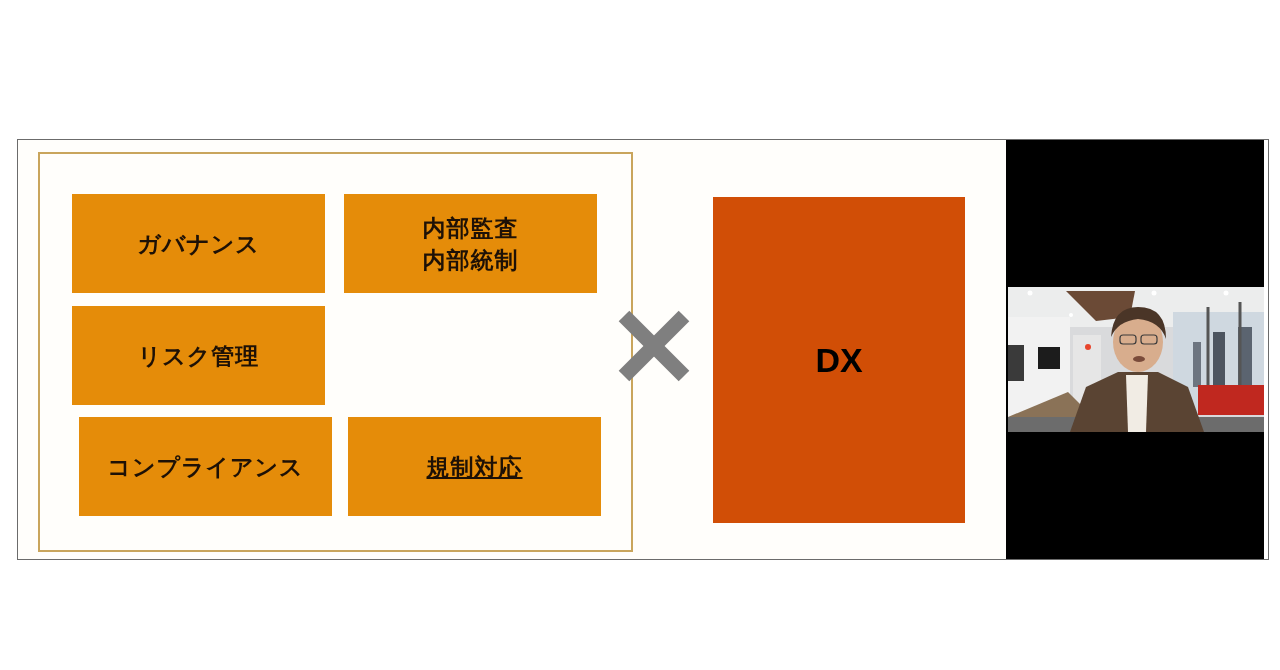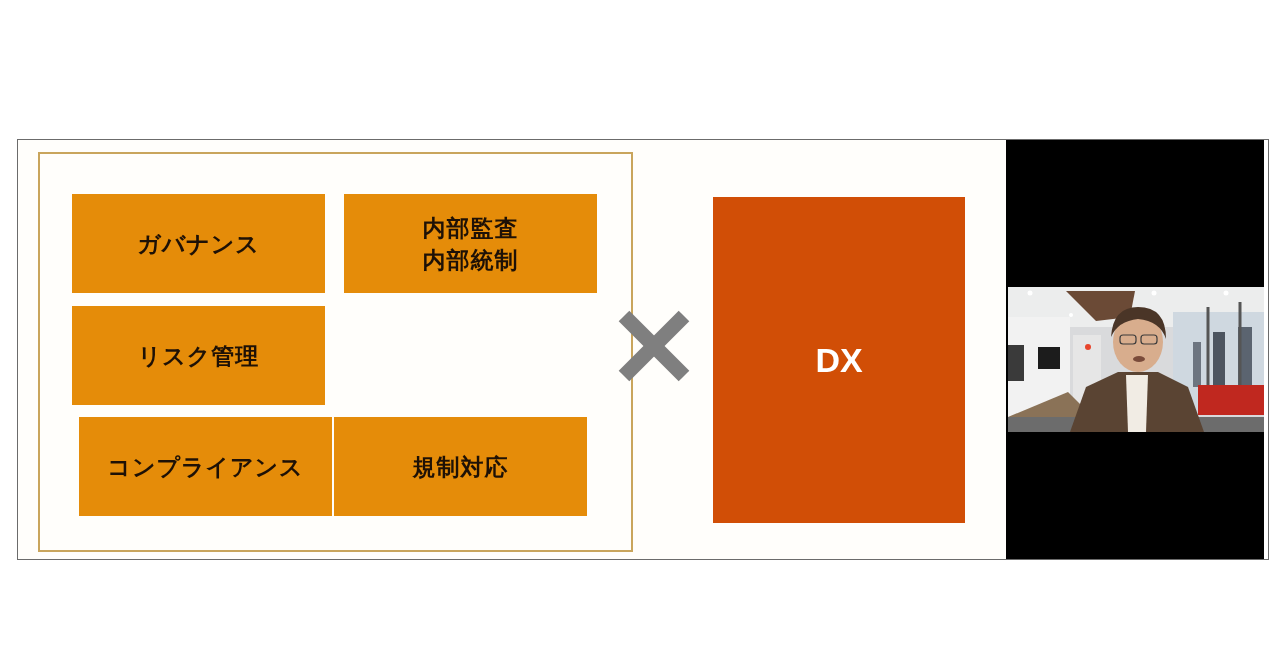--- a/index.html
+++ b/index.html
@@ -22,42 +22,42 @@
       display: flex; align-items: center; justify-content: center; text-align: center;
       color: #1e1106; font-weight: bold; font-size: 23px; line-height: 32px;
       letter-spacing: 1px; white-space: pre-line;
     }
     .times {
       position: absolute; left: 598px; top: 168px; width: 76px; height: 76px;
     }
     .dx {
       position: absolute; left: 695px; top: 57px; width: 252px; height: 326px;
       background: #d14e06; display: flex; align-items: center; justify-content: center;
-      color: #ffffff; font-weight: bold; font-size: 34px; font-family: "Liberation Sans", sans-serif;
+      color: #000000; font-weight: bold; font-size: 34px; font-family: "Liberation Sans", sans-serif;
     }
     .video-panel {
       position: absolute; left: 988px; top: 0; width: 258px; height: 100%; background: #000000;
     }
     .video {
       position: absolute; left: 2px; top: 147px; width: 256px; height: 145px; overflow: hidden;
     }
   </style>
 </head>
 <body>
 
 <div class="frame">
   <div class="slide">
     <div class="gold-box"></div>
 
     <div class="tile" style="left:54px;top:54px;">ガバナンス</div>
     <div class="tile" style="left:326px;top:54px;">内部監査
 内部統制</div>
     <div class="tile" style="left:54px;top:166px;">リスク管理</div>
     <div class="tile" style="left:54px;top:277px;margin-left:7px;">コンプライアンス</div>
-    <div class="tile" style="left:316px;top:277px;">規制対応</div>
+    <div class="tile" style="left:330px;top:277px;text-decoration:underline;">規制対応</div>
 
     <svg class="times" viewBox="0 0 76 76">
       <line x1="8" y1="8" x2="68" y2="68" stroke="#7f7f7f" stroke-width="15"></line>
       <line x1="68" y1="8" x2="8" y2="68" stroke="#7f7f7f" stroke-width="15"></line>
     </svg>
 
     <div class="dx">DX</div>
   </div>
 
   <div class="video-panel">

